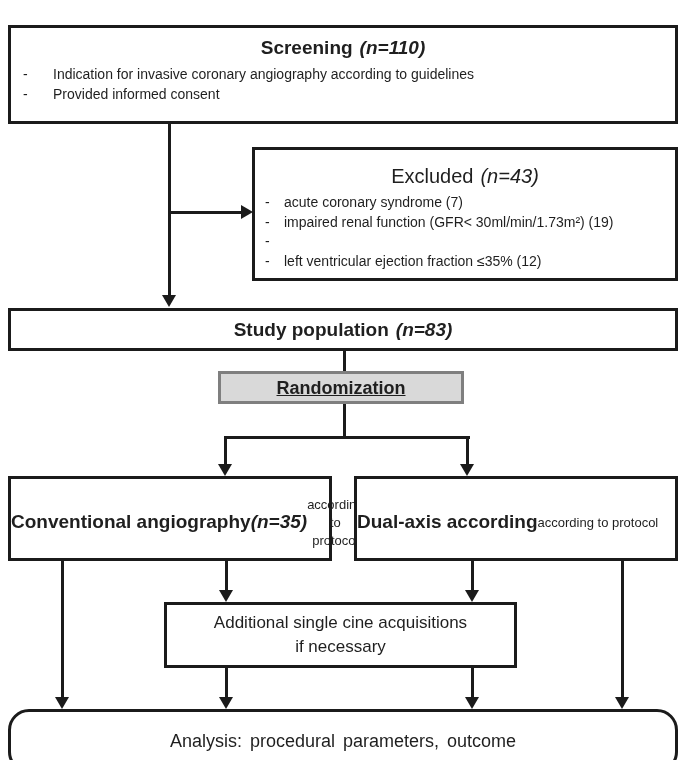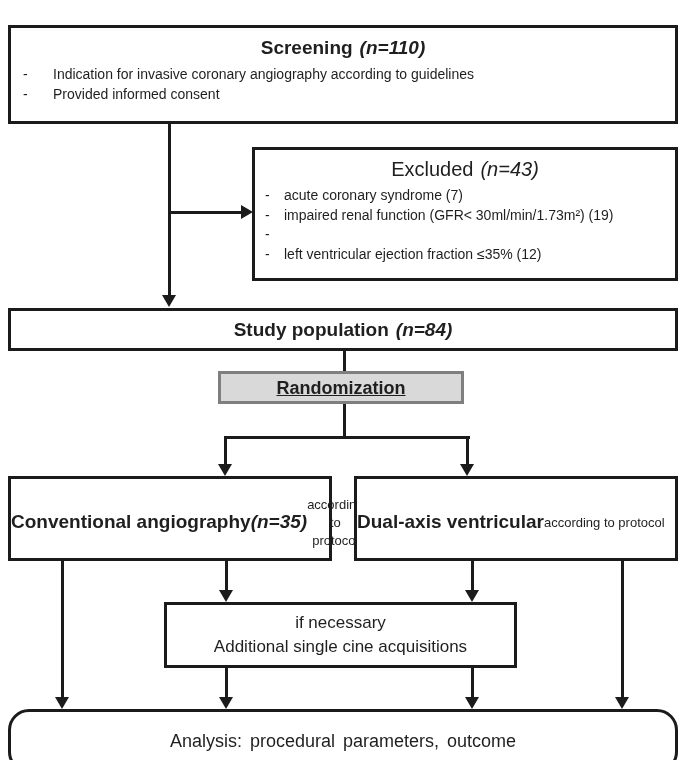--- a/index.html
+++ b/index.html
@@ -20,21 +20,21 @@
   .title-bold{font-weight:bold;font-size:19px;line-height:26px;white-space:nowrap;}
   .title-reg{font-weight:normal;font-size:20px;line-height:26px;white-space:nowrap;}
   .n-italic{font-style:italic;margin-left:7px;}
 
   ul.bullets{list-style:none;margin:4px 0 0 0;padding:0;text-align:left;width:100%;}
   ul.bullets li{display:flex;font-size:14px;line-height:19.5px;}
   ul.bullets .marker{flex:0 0 auto;}
   .screening-pad{padding:7px 12px 0 12px;}
   .screening-bullets{padding-left:29px;}
   .screening-bullets .marker{width:30px;}
-  .excluded-pad{padding:6px 10px 0 10px;}
+  .excluded-pad{padding:13px 10px 0 10px;}
   .excluded-bullets{padding-left:17px;margin-top:7px;}
   .excluded-bullets .marker{width:19px;}
 
   .note-small{font-size:13px;line-height:18px;font-weight:normal;margin-top:3px;}
   .additional-text{font-size:17px;line-height:24px;}
   .analysis-text{font-size:18px;line-height:24px;word-spacing:3px;}
   .rand-label{font-weight:bold;font-size:18px;line-height:20px;}
 
   .vline{position:absolute;width:3px;background:var(--line);}
   .hline{position:absolute;height:3px;background:var(--line);}
@@ -86,21 +86,21 @@
       </li>
       <li>
         <span class="marker">-</span>
         <span>left ventricular ejection fraction ≤35% (12)</span>
       </li>
     </ul>
   </div>
 
   <div class="box center-flex" style="left:8px;top:288px;width:670px;height:43px;">
     <div class="title-bold">
-      <span>Study population</span><span class="n-italic">(n=84)</span>
+      <span>Study population</span><span class="n-italic">(n=83)</span>
     </div>
   </div>
 
   <div class="vline" style="left:343px;top:331px;height:20px;"></div>
 
   <div class="box center-flex" style="left:218px;top:351px;width:246px;height:33px;background:var(--rand-fill);border-color:var(--rand-border);text-decoration:underline;">
     <span class="rand-label">Randomization</span>
   </div>
 
   <div class="vline" style="left:343px;top:384px;height:35px;"></div>
@@ -110,40 +110,40 @@
   <div class="vline" style="left:466px;top:416px;height:28px;"></div>
   <div class="arrow-down" style="left:460px;top:444px;"></div>
 
   <div class="box col-flex" style="left:8px;top:456px;width:324px;height:85px;padding-top:6px;">
     <div class="title-bold">Conventional angiography</div>
     <div class="title-bold n-italic" style="margin-left:0;">(n=35)</div>
     <div class="note-small">according to protocol</div>
   </div>
 
   <div class="box col-flex" style="left:354px;top:456px;width:324px;height:85px;padding-top:6px;">
-    <div class="title-bold">Dual-axis ventricular</div>
+    <div class="title-bold">Dual-axis according</div>
     <div class="note-small">according to protocol</div>
   </div>
 
   <div class="vline" style="left:61px;top:541px;height:136px;"></div>
   <div class="arrow-down" style="left:55px;top:677px;"></div>
 
   <div class="vline" style="left:225px;top:541px;height:29px;"></div>
   <div class="arrow-down" style="left:219px;top:570px;"></div>
 
   <div class="vline" style="left:471px;top:541px;height:29px;"></div>
   <div class="arrow-down" style="left:465px;top:570px;"></div>
 
   <div class="vline" style="left:621px;top:541px;height:136px;"></div>
   <div class="arrow-down" style="left:615px;top:677px;"></div>
 
   <div class="box center-flex" style="left:164px;top:582px;width:353px;height:66px;">
     <div class="additional-text">
+      <div>Additional single cine acquisitions</div>
       <div>if necessary</div>
-      <div>Additional single cine acquisitions</div>
     </div>
   </div>
 
   <div class="vline" style="left:225px;top:648px;height:29px;"></div>
   <div class="arrow-down" style="left:219px;top:677px;"></div>
 
   <div class="vline" style="left:471px;top:648px;height:29px;"></div>
   <div class="arrow-down" style="left:465px;top:677px;"></div>
 
   <div class="box center-flex" style="left:8px;top:689px;width:670px;height:64px;border-radius:21px;">

